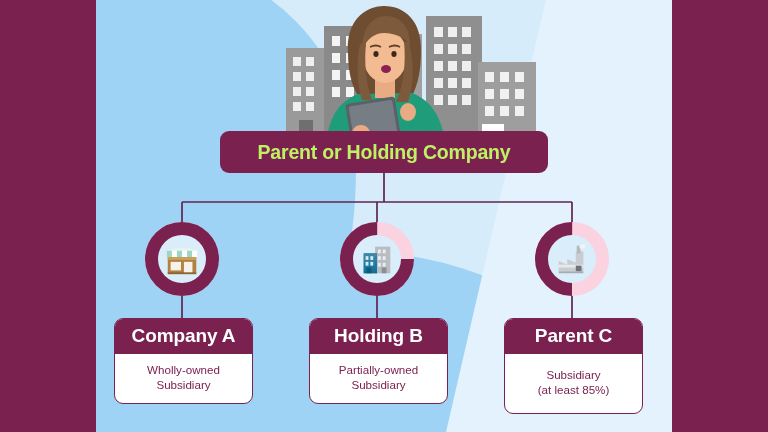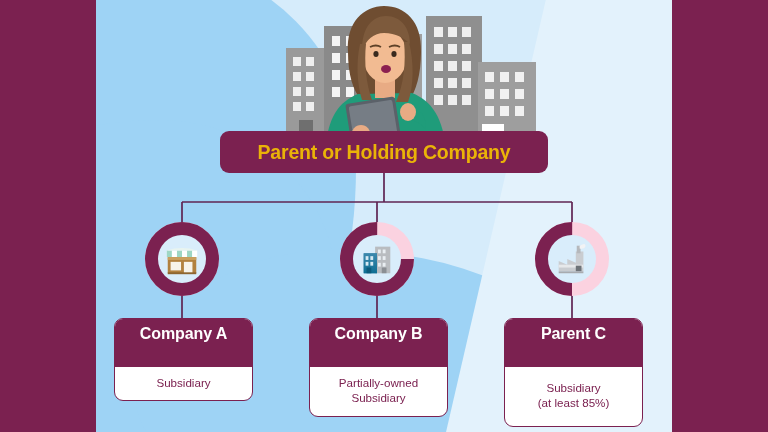--- a/index.html
+++ b/index.html
@@ -103,21 +103,21 @@
     position: absolute;
     left: 124px;
     top: 131px;
     width: 328px;
     height: 42px;
     background: #7b2150;
     border-radius: 9px;
     display: flex;
     align-items: center;
     justify-content: center;
-    color: #eab308;
+    color: #bef264;
     font-size: 19.5px;
     font-weight: bold;
     letter-spacing: -0.2px;
     white-space: nowrap;
   }
 
   
   .ring {
     position: absolute;
     width: 74px;
@@ -153,24 +153,24 @@
     width: 139px;
     border: 1.6px solid #7b2150;
     border-radius: 9px;
     background: #ffffff;
     overflow: hidden;
     box-sizing: border-box;
   }
   .card-head {
     background: #7b2150;
     color: #ffffff;
-    font-size: 16px;
+    font-size: 19px;
     font-weight: bold;
     text-align: center;
-    padding: 6px 2px 24px;
+    padding: 6px 2px 7px;
     letter-spacing: -0.1px;
   }
   .card-body {
     padding: 8px 4px 10px;
     text-align: center;
     color: #7b2150;
     font-size: 11.6px;
     line-height: 1.33;
   }
   .card-body .ln { display: block; }
@@ -383,26 +383,27 @@
           <rect x="6" y="26" width="26" height="3" fill="#e6e8ea"></rect>
           <rect x="24" y="27" width="6" height="6" fill="#6e7378"></rect>
           <rect x="6" y="33" width="26" height="2" fill="#a8abaf"></rect>
         </svg>
       </div>
     </div>
 
     <div class="card" id="card-a">
       <div class="card-head">Company A</div>
       <div class="card-body">
+        <span class="ln">Wholly-owned</span>
         <span class="ln">Subsidiary</span>
       </div>
     </div>
 
     <div class="card" id="card-b">
-      <div class="card-head">Company B</div>
+      <div class="card-head">Holding B</div>
       <div class="card-body">
         <span class="ln">Partially-owned</span>
         <span class="ln">Subsidiary</span>
       </div>
     </div>
 
     <div class="card" id="card-c">
       <div class="card-head">Parent C</div>
       <div class="card-body">
         <span class="ln">Subsidiary</span>

